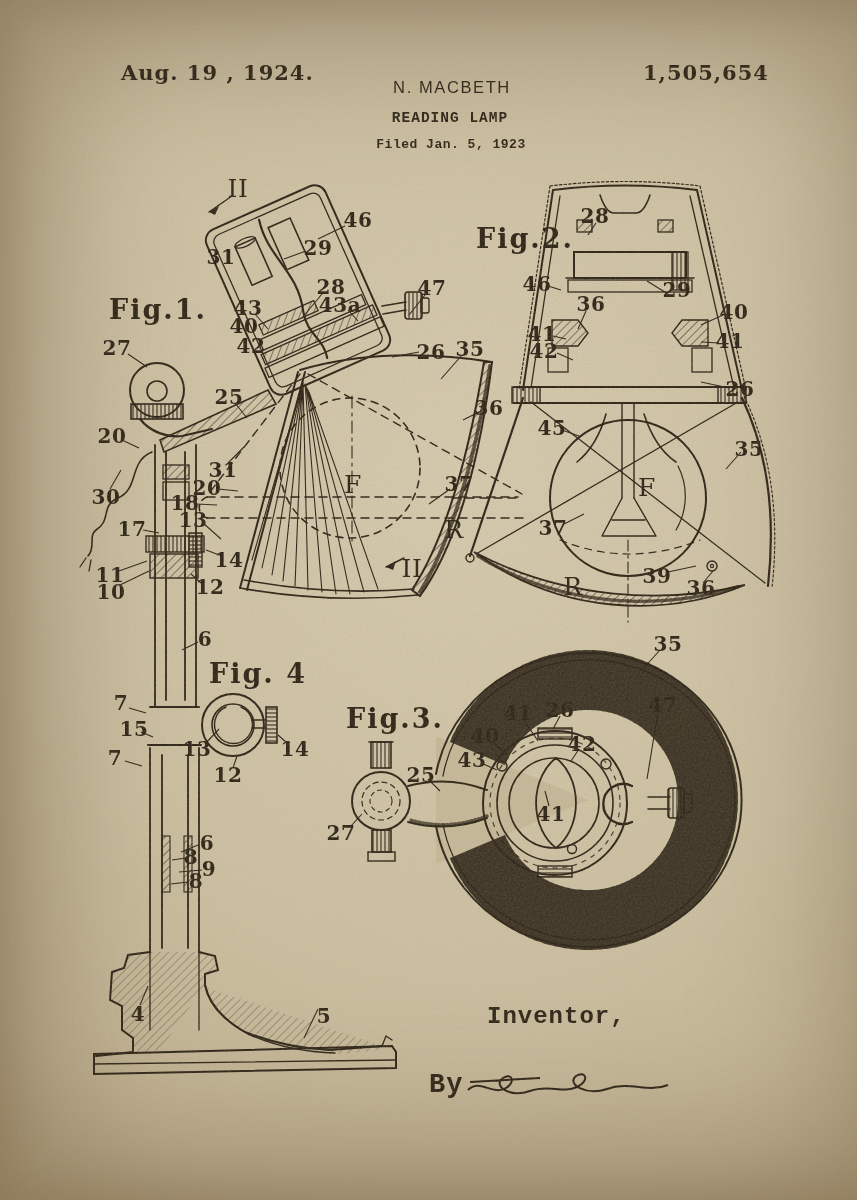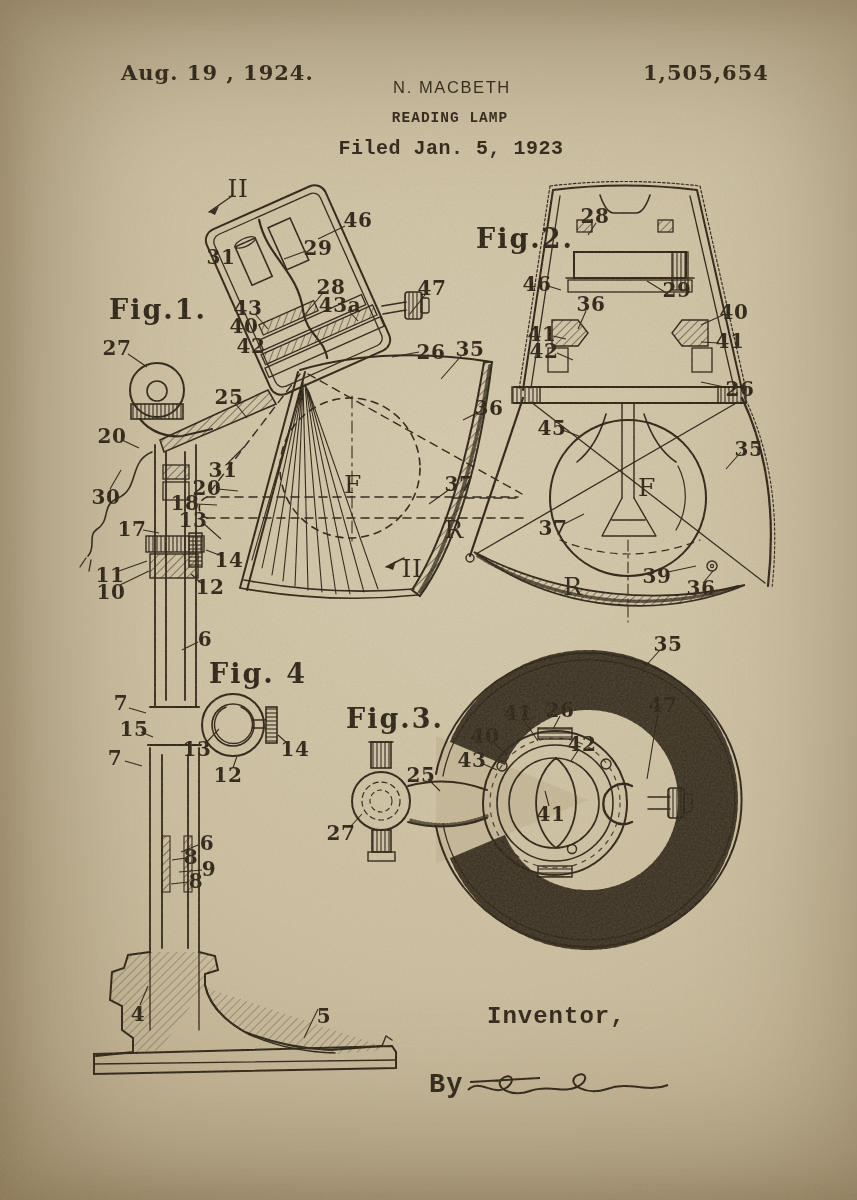--- a/index.html
+++ b/index.html
@@ -9,21 +9,21 @@
       radial-gradient(120% 100% at 52% 40%, #d9cdb1 0%, #cfc2a3 40%, #c3b493 62%, #ac9a72 82%, #977f57 96%, #8a7450 100%);
     box-shadow: inset 0 0 140px 45px rgba(92,72,42,.42), inset 0 0 36px 12px rgba(120,95,60,.25);
     font-family:"DejaVu Serif", serif; color:#241b0e;padding-left:40px;
   }
   .abs{position:absolute;white-space:nowrap;}
   
   .hdr-date{left:121px;top:60px;font-size:21px;font-weight:700;letter-spacing:1px;}
   .hdr-num{left:643px;top:60px;font-size:21px;font-weight:700;letter-spacing:1px;}
   .hdr-name{left:452px;top:78px;transform:translateX(-50%);font-family:"Liberation Sans",sans-serif;font-size:16.5px;font-weight:400;letter-spacing:1.6px;}
   .hdr-title{left:450px;top:110px;transform:translateX(-50%);font-family:"Liberation Mono",monospace;font-size:14.5px;font-weight:700;letter-spacing:1px;}
-  .hdr-filed{left:451px;top:137px;transform:translateX(-50%);font-family:"Liberation Mono",monospace;font-size:20px;font-weight:600;letter-spacing:.5px;}
+  .hdr-filed{left:451px;top:137px;transform:translateX(-50%);font-family:"Liberation Mono",monospace;font-size:13px;font-weight:600;letter-spacing:.5px;}
   
   .figtitle{font-size:27px;font-weight:600;letter-spacing:2px;transform:translate(-50%,-50%);text-align:center;}
   .ft1{left:158px;top:309px;} .ft2{left:525px;top:238px;} .ft3{left:395px;top:718px;} .ft4{left:258px;top:673px;}
   
   .ref{position:absolute;transform:translate(-50%,-50%);font-family:"DejaVu Serif",serif;font-size:20px;font-weight:600;letter-spacing:.5px;white-space:nowrap;}
   .ref.big{font-size:25px;font-weight:500;}
   
   .sig{font-family:"Liberation Mono",monospace;font-weight:600;}
   .sig-inventor{left:487px;top:1003px;font-size:24px;letter-spacing:1px;}
   .sig-name{left:470px;top:1038px;font-size:24px;letter-spacing:3.5px;}

